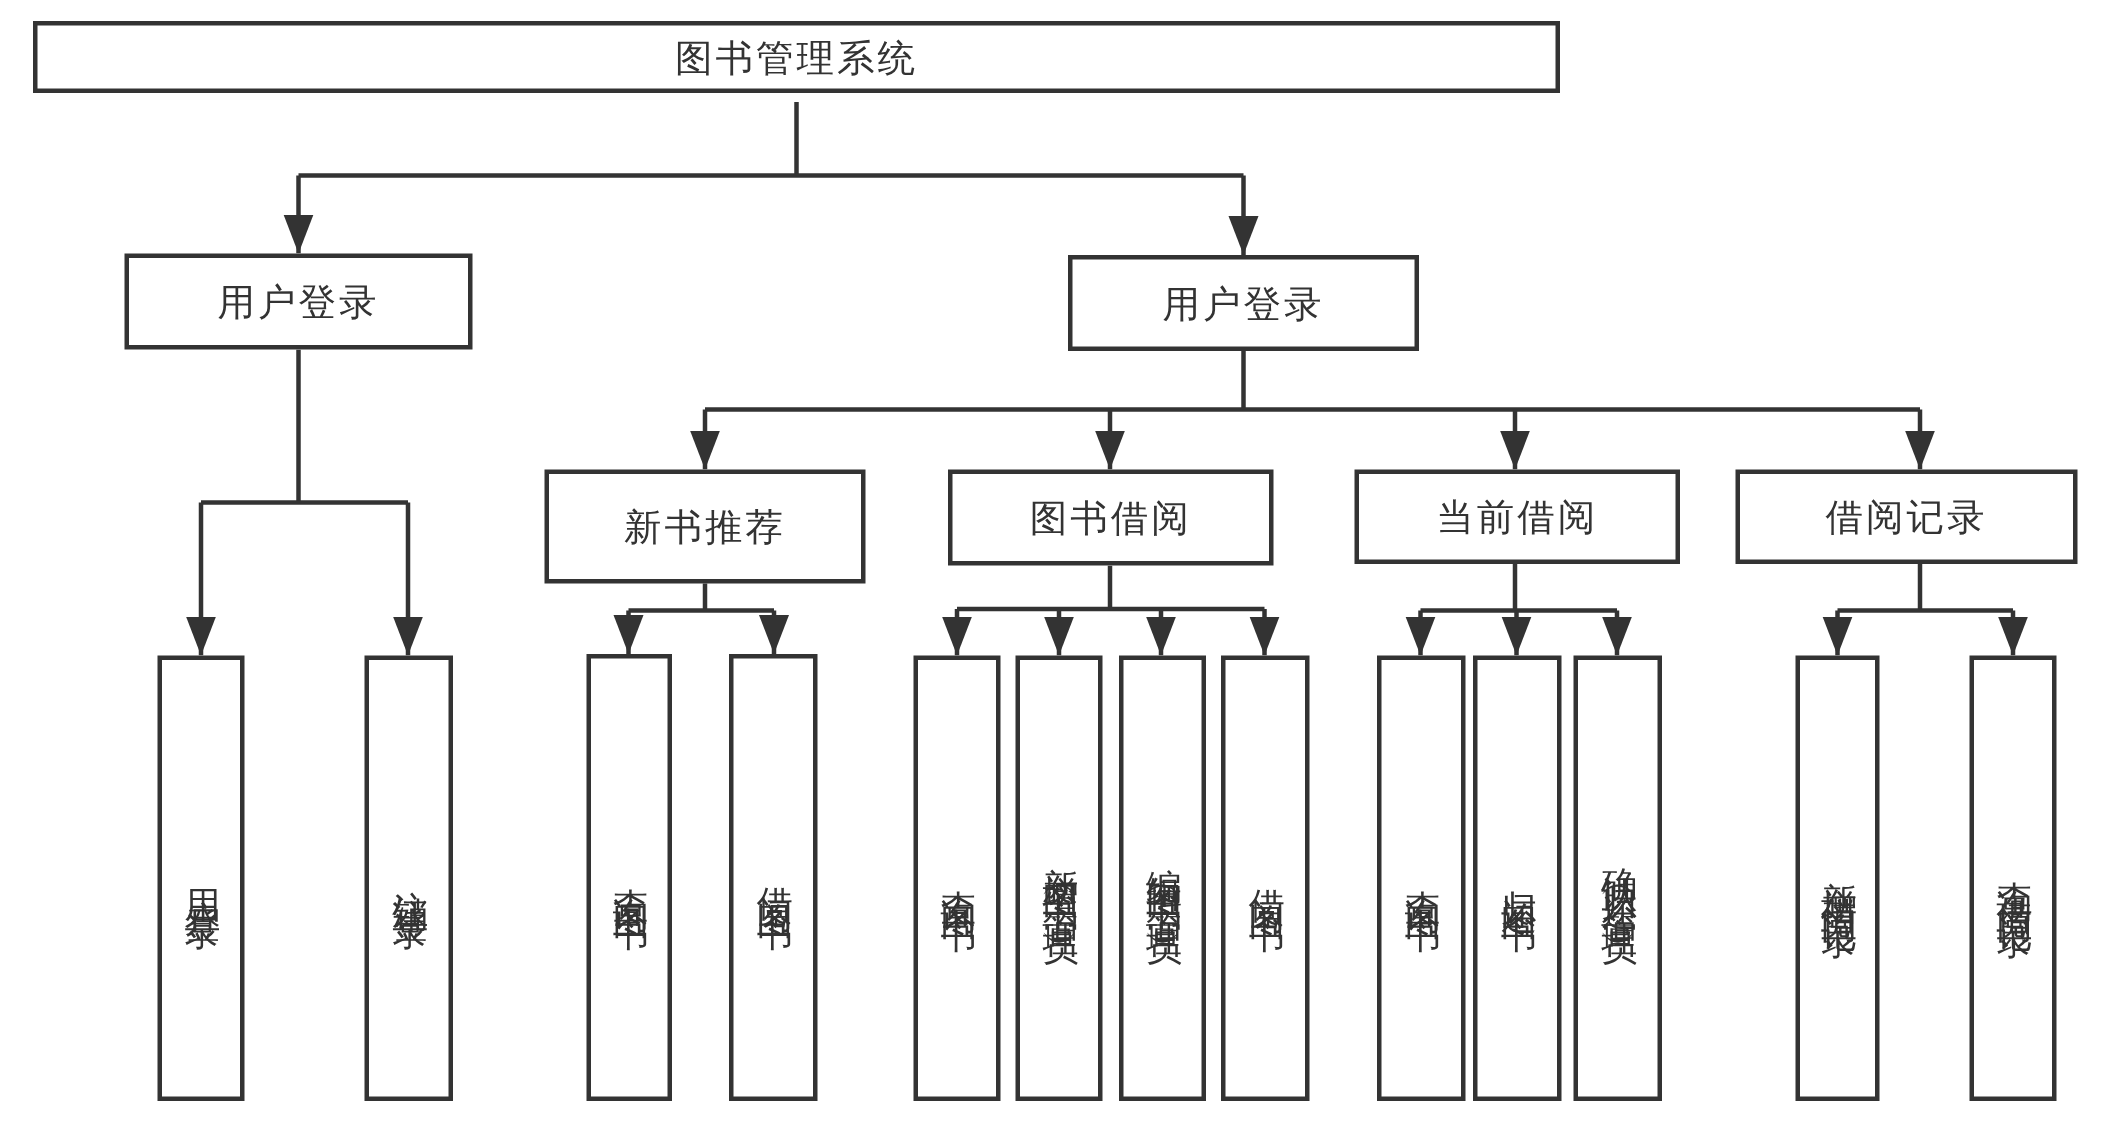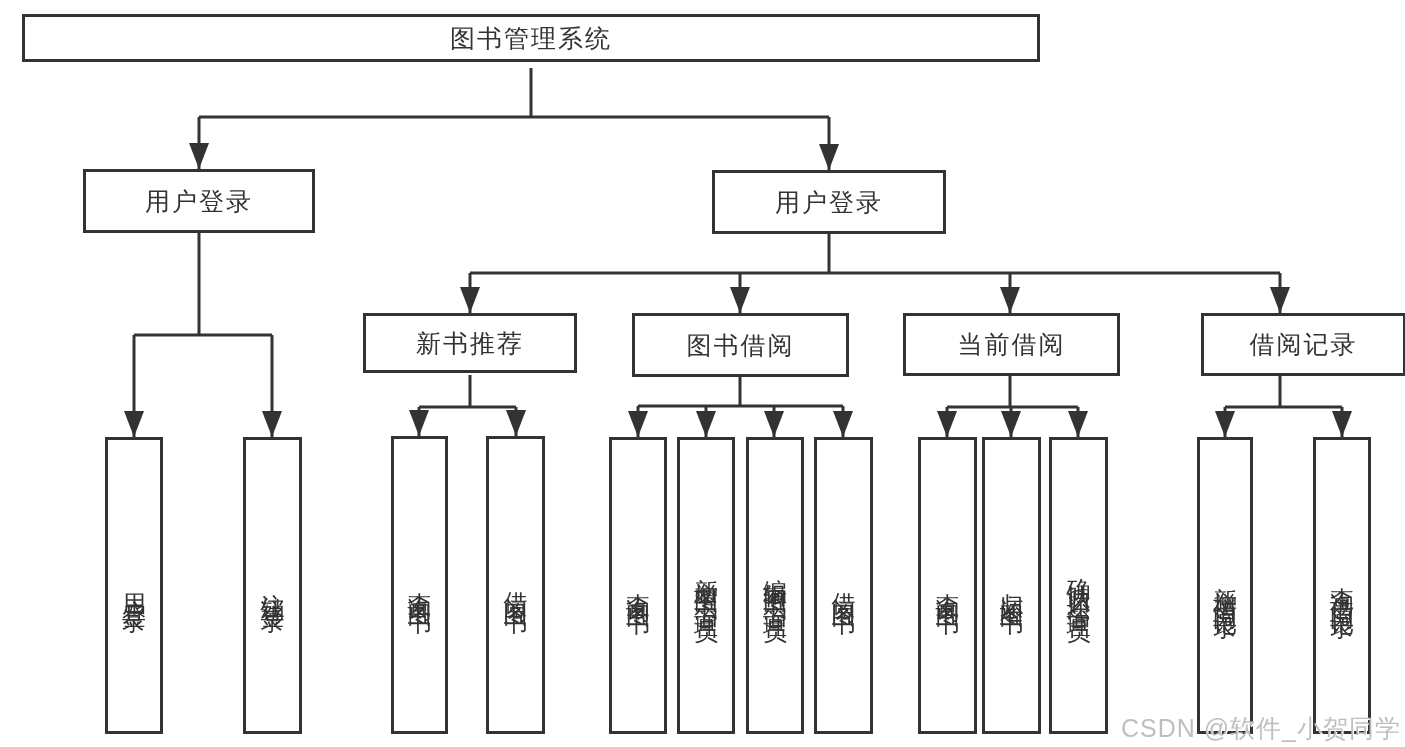--- a/index.html
+++ b/index.html
@@ -77,37 +77,36 @@
     <path d="M1225 407 H1342" stroke="#333333" stroke-width="3" fill="none"></path>
     <path d="M1225 407 V437" stroke="#333333" stroke-width="3" fill="none" marker-end="url(#arrow)"></path>
     <path d="M1342 407 V437" stroke="#333333" stroke-width="3" fill="none" marker-end="url(#arrow)"></path>
   </svg>
 
   <div class="box" style="left:22px;top:14px;width:1018px;height:48px">图书管理系统</div>
 
   <div class="box" style="left:83px;top:169px;width:232px;height:64px">用户登录</div>
   <div class="box" style="left:712px;top:170px;width:234px;height:64px">用户登录</div>
 
-  <div class="box" style="left:363px;top:313px;width:214px;height:60px">新书推荐</div>
+  <div class="box" style="left:363px;top:313px;width:214px;height:76px">新书推荐</div>
   <div class="box" style="left:903px;top:313px;width:217px;height:63px">当前借阅</div>
   <div class="box" style="left:632px;top:313px;width:217px;height:64px">图书借阅</div>
-  <div class="box" style="left:1201px;top:313px;width:205px;height:63px">借阅记录</div>
+  <div class="box" style="left:1157px;top:313px;width:228px;height:63px">借阅记录</div>
 
   <div class="box vbox" style="left:105px;top:437px;width:58px;height:297px">用户登录</div>
   <div class="box vbox" style="left:243px;top:437px;width:59px;height:297px">注销登录</div>
 
   <div class="box vbox" style="left:391px;top:436px;width:57px;height:298px">查询图书</div>
   <div class="box vbox" style="left:486px;top:436px;width:59px;height:298px">借阅图书</div>
 
   <div class="box vbox" style="left:609px;top:437px;width:58px;height:297px">查询图书</div>
   <div class="box vbox" style="left:677px;top:437px;width:58px;height:297px">新增图书（管理员）</div>
   <div class="box vbox" style="left:746px;top:437px;width:58px;height:297px">编辑图书（管理员）</div>
   <div class="box vbox" style="left:814px;top:437px;width:59px;height:297px">借阅图书</div>
 
   <div class="box vbox" style="left:918px;top:437px;width:59px;height:297px">查询图书</div>
   <div class="box vbox" style="left:982px;top:437px;width:59px;height:297px">归还图书</div>
   <div class="box vbox" style="left:1049px;top:437px;width:59px;height:297px">确认归还（管理员）</div>
 
   <div class="box vbox" style="left:1197px;top:437px;width:56px;height:297px">新增借阅记录</div>
   <div class="box vbox" style="left:1313px;top:437px;width:58px;height:297px">查询借阅记录</div>
 
-  <div class="watermark">CSDN @软件_小贺同学</div>
 </div>
 
 </body></html>

